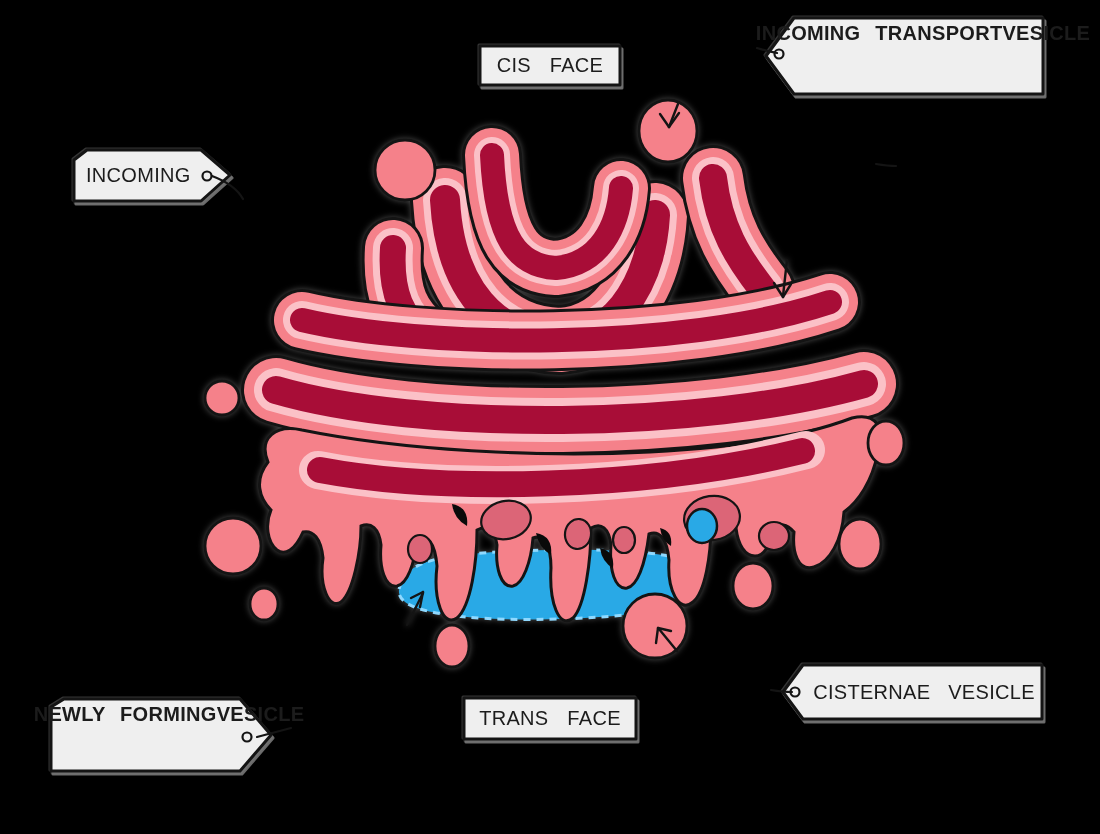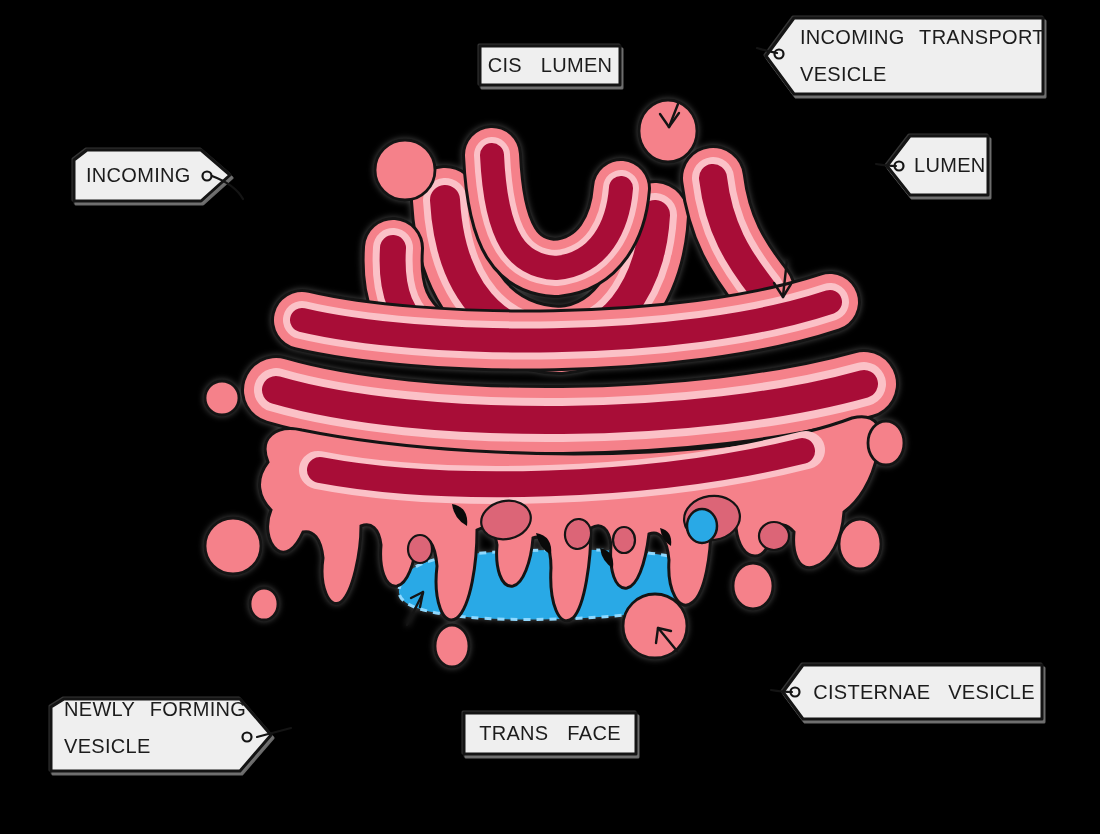--- a/index.html
+++ b/index.html
@@ -24,21 +24,21 @@
   
   .tag{position:absolute;}
   .tag > svg{position:absolute;left:0;top:0;
     filter:drop-shadow(2px 3px 0 rgba(125,125,125,.85)) drop-shadow(-1px -1px 0 rgba(95,95,95,.55));}
   .tag-shape{stroke:#141414;stroke-width:3;stroke-linejoin:round;}
   .hole{fill:#EFEFEF;stroke:#141414;stroke-width:2.2;}
   .tag-text{position:absolute;inset:0;display:flex;align-items:center;
     color:#1c1c1c;font-size:20px;letter-spacing:.3px;word-spacing:9px;white-space:nowrap;}
   .tt-center{justify-content:center;}
   .ws-wide{word-spacing:13px;}
-  .lines{flex-direction:column;align-items:flex-start;justify-content:center;line-height:37px;}
+  .lines{align-items:flex-start;justify-content:center;line-height:37px;font-weight:bold;}
 </style>
 </head>
 <body>
 
 <div class="stage">
 
   <svg id="golgi" class="layer" width="1100" height="834" viewBox="0 0 1100 834">
 
     <path fill="#29A9E6" stroke="#8FD9FF" stroke-width="3" stroke-dasharray="7 6" d="M400,586 C404,566 430,558 468,554 C556,547 638,549 674,557
              C696,562 703,573 699,585 C693,604 658,612 614,616
@@ -156,21 +156,21 @@
         <path class="arrow" d="M656,643 L658,628"></path>
         <path class="arrow" d="M671,631 L658,628"></path>
       </g>
     </g>
   </svg>
 
   <div class="tag" style="left:477px;top:43px;width:146px;height:45px">
     <svg width="146" height="45">
       <path class="tag-shape" fill="#EFEFEF" d="M3,3 H143 V42 H3 Z"></path>
     </svg>
-    <div class="tag-text tt-center ws-wide">CIS LUMEN</div>
+    <div class="tag-text tt-center ws-wide">CIS FACE</div>
   </div>
 
   <div class="tag" style="left:762px;top:15px;width:284px;height:82px">
     <svg width="284" height="82">
       <path class="tag-shape" fill="#EFEFEF" d="M281,3 L32,3 L4,41 L32,79 L281,79 Z"></path>
       <circle class="hole" cx="17" cy="39" r="4.5"></circle>
     </svg>
     <div class="tag-text lines" style="left:38px">
       <span>INCOMING TRANSPORT</span>
       <span>VESICLE</span>
@@ -178,40 +178,33 @@
   </div>
 
   <div class="tag" style="left:71px;top:147px;width:162px;height:57px">
     <svg width="162" height="57">
       <path class="tag-shape" fill="#EFEFEF" d="M3,13 L16,3 L130,3 L159,28 L130,54 L3,54 Z"></path>
       <circle class="hole" cx="136" cy="29" r="4.5"></circle>
     </svg>
     <div class="tag-text" style="left:15px">INCOMING</div>
   </div>
 
-  <div class="tag" style="left:883px;top:133px;width:108px;height:65px">
-    <svg width="108" height="65">
-      <path class="tag-shape" fill="#EFEFEF" d="M105,3 L27,3 L4,33 L27,62 L105,62 Z"></path>
-      <circle class="hole" cx="16" cy="33" r="4.5"></circle>
-    </svg>
-    <div class="tag-text" style="left:31px">LUMEN</div>
-  </div>
 
   <div class="tag" style="left:48px;top:696px;width:226px;height:64px">
     <svg width="226" height="78">
       <path class="tag-shape" fill="#EFEFEF" d="M3,11 L16,3 L192,3 L223,39 L192,75 L3,75 Z"></path>
       <circle class="hole" cx="199" cy="41" r="4.5"></circle>
     </svg>
     <div class="tag-text lines" style="left:16px">
       <span>NEWLY FORMING</span>
       <span>VESICLE</span>
     </div>
   </div>
 
-  <div class="tag" style="left:461px;top:710px;width:178px;height:47px">
+  <div class="tag" style="left:461px;top:695px;width:178px;height:47px">
     <svg width="178" height="47">
       <path class="tag-shape" fill="#EFEFEF" d="M3,3 H175 V44 H3 Z"></path>
     </svg>
     <div class="tag-text tt-center ws-wide">TRANS FACE</div>
   </div>
 
   <div class="tag" style="left:779px;top:662px;width:266px;height:60px">
     <svg width="266" height="60">
       <path class="tag-shape" fill="#EFEFEF" d="M263,3 L24,3 L4,30 L24,57 L263,57 Z"></path>
       <circle class="hole" cx="16" cy="30" r="4.5"></circle>

